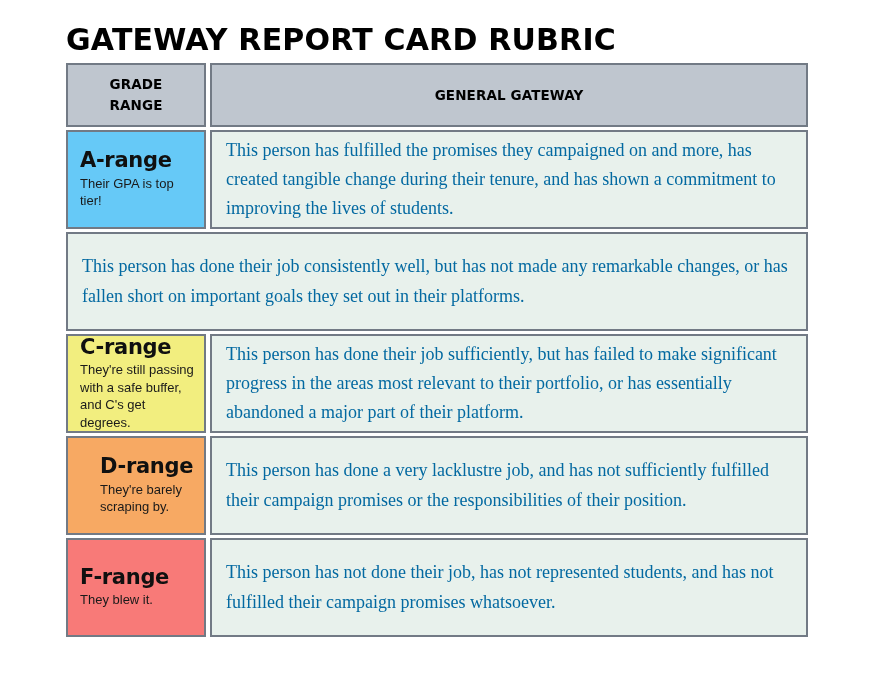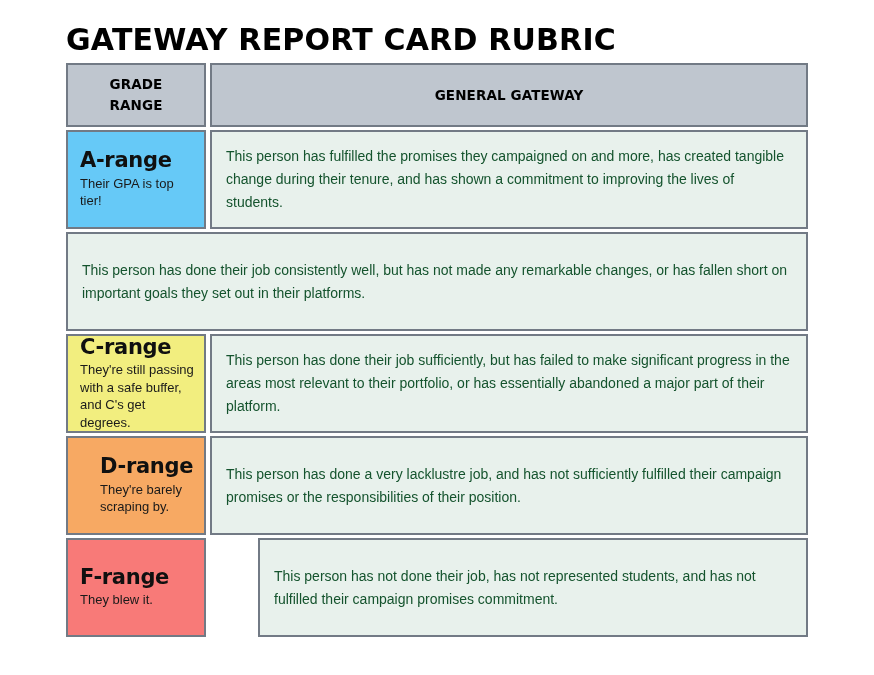--- a/index.html
+++ b/index.html
@@ -41,21 +41,21 @@
     top: 63px;
     width: 742px;
   }
 
   .table-row {
     display: flex;
     flex-direction: row;
     align-items: stretch;
     margin-bottom: 3px;
   }
-  .table-row:last-child { margin-bottom: 15px; gap: 48px; }
+  .table-row:last-child { margin-bottom: 15px; }
 
   .cell {
     border: 2px solid #727a85;
     box-sizing: border-box;
     overflow: hidden;
   }
 
   .col-grade {
     width: 140px;
     flex: 0 0 140px;
@@ -112,23 +112,23 @@
   
   .criteria-cell {
     height: 99px;
     background: #e8f1ec;
     padding: 0 14px 0 14px;
     display: flex;
     flex-direction: column;
     justify-content: center;
   }
   .criteria-text {
-    font-family: Liberation Sans, sans-serif;
-    font-size: 14px;
-    color: #14532d;
+    font-family: Liberation Serif, serif;
+    font-size: 18px;
+    color: #0369a1;
     line-height: 1.62;
   }
 
   
   .bg-a { background: #66c9f7; }
   .bg-b { background: #7ddb7d; }
   .bg-c { background: #f2ee7f; }
   .bg-d { background: #f7a963; padding-left: 32px; }
   .bg-f { background: #f87a78; }
 </style>
@@ -188,18 +188,18 @@
         <div class="criteria-text">This person has done a very lacklustre job, and has not sufficiently fulfilled their campaign promises or the responsibilities of their position.</div>
       </div>
     </div>
 
     <div class="table-row">
       <div class="cell col-grade grade-cell bg-f">
         <div class="grade-name">F-range</div>
         <div class="grade-sub">They blew it.</div>
       </div>
       <div class="cell col-criteria criteria-cell">
-        <div class="criteria-text">This person has not done their job, has not represented students, and has not fulfilled their campaign promises commitment.</div>
+        <div class="criteria-text">This person has not done their job, has not represented students, and has not fulfilled their campaign promises whatsoever.</div>
       </div>
     </div>
 
   </div>
 </div>
 
 </body></html>

